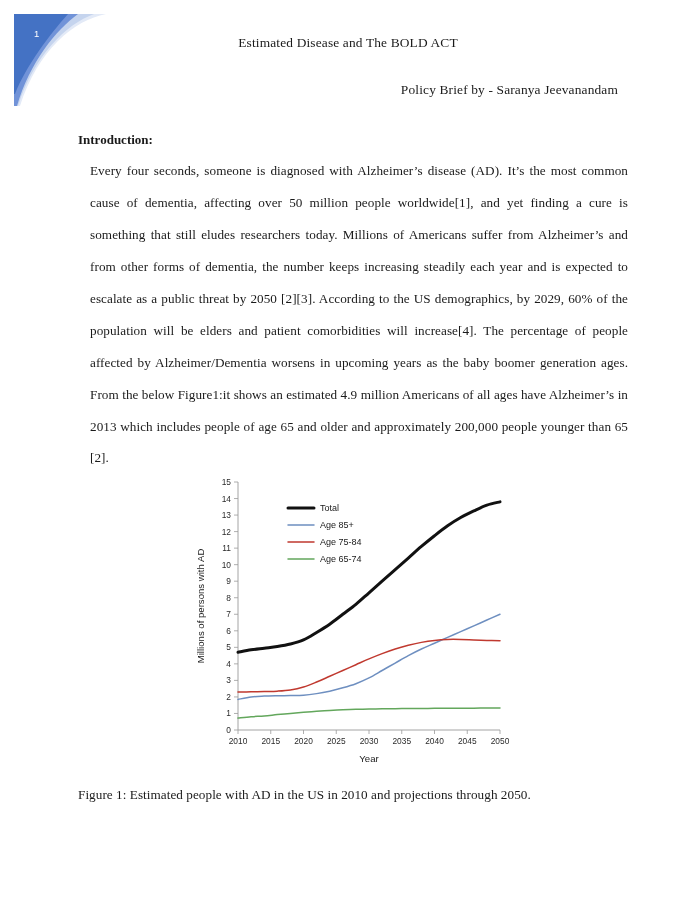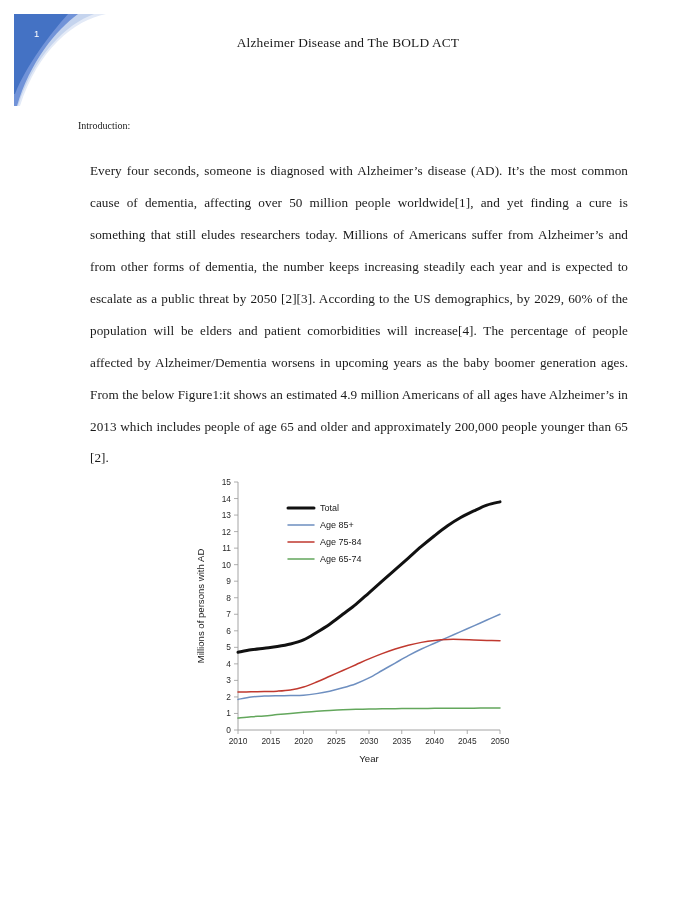--- a/index.html
+++ b/index.html
@@ -60,23 +60,23 @@
     position: absolute;
     right: 78px;
     top: 82px;
     font-size: 13.4px;
     letter-spacing: 0.15px;
   }
 
   .section-heading {
     position: absolute;
     left: 78px;
-    top: 120px;
-    font-size: 10px;
-    font-weight: normal;
+    top: 132px;
+    font-size: 13px;
+    font-weight: bold;
   }
 
   .body-text {
     position: absolute;
     left: 90px;
     top: 155px;
     width: 538px;
     font-size: 13.2px;
     line-height: 2.42;
     text-align: justify;
@@ -130,21 +130,22 @@
   <div class="corner-deco">
     <svg width="92" height="92" viewBox="0 0 92 92" xmlns="http://www.w3.org/2000/svg" aria-hidden="true">
       <path d="M0 0 H92 C60 6 24 36 6 92 H0 Z" fill="#E3EAF7"></path>
       <path d="M0 0 H80 C52 10 20 42 4 92 H0 Z" fill="#C5D4EE"></path>
       <path d="M0 0 H64 C42 16 16 48 3 92 H0 Z" fill="#7193D8"></path>
       <path d="M0 0 H54 C36 20 12 52 1 80 H0 Z" fill="#4472C4"></path>
     </svg>
   </div>
   <div class="page-number">1</div>
 
-  <div class="doc-title">Alzheimer Disease and The BOLD ACT</div>
+  <div class="doc-title">Estimated Disease and The BOLD ACT</div>
+  <div class="byline">Policy Brief by - Saranya Jeevanandam</div>
 
   <div class="section-heading">Introduction:</div>
   <div class="body-text">Every four seconds, someone is diagnosed with Alzheimer’s disease (AD). It’s the most common cause of dementia, affecting over 50 million people worldwide[1], and yet finding a cure is something that still eludes researchers today. Millions of Americans suffer from Alzheimer’s and from other forms of dementia, the number keeps increasing steadily each year and is expected to escalate as a public threat by 2050 [2][3]. According to the US demographics, by 2029, 60% of the population will be elders and patient comorbidities will increase[4]. The percentage of people affected by Alzheimer/Dementia worsens in upcoming years as the baby boomer generation ages. From the below Figure1:it shows an estimated 4.9 million Americans of all ages have Alzheimer’s in 2013 which includes people of age 65 and older and approximately 200,000 people younger than 65 [2].</div>
 
   <div class="figure-wrap">
     <svg id="chart-svg" width="320" height="310" viewBox="0 0 320 310" xmlns="http://www.w3.org/2000/svg">
       <g id="chart-root">
           <path d="M48 10 L48 258" class="axis-line"></path>
           <path d="M44 258 L48 258" class="tick-line"></path>
           <text x="41" y="261" text-anchor="end" class="tick-label">0</text>
@@ -208,14 +209,15 @@
           <path d="M98 53 L124 53" stroke="#6E8FC0" stroke-width="1.5" class="series-path"></path>
           <text x="130" y="56.4" class="legend-label">Age 85+</text>
           <path d="M98 70 L124 70" stroke="#C0392F" stroke-width="1.5" class="series-path"></path>
           <text x="130" y="73.4" class="legend-label">Age 75-84</text>
           <path d="M98 87 L124 87" stroke="#63A75C" stroke-width="1.5" class="series-path"></path>
           <text x="130" y="90.4" class="legend-label">Age 65-74</text>
         </g>
     </svg>
   </div>
 
+  <div class="figure-caption">Figure 1: Estimated people with AD in the US in 2010 and projections through 2050.</div>
 
 </div>
 
 </body></html>

